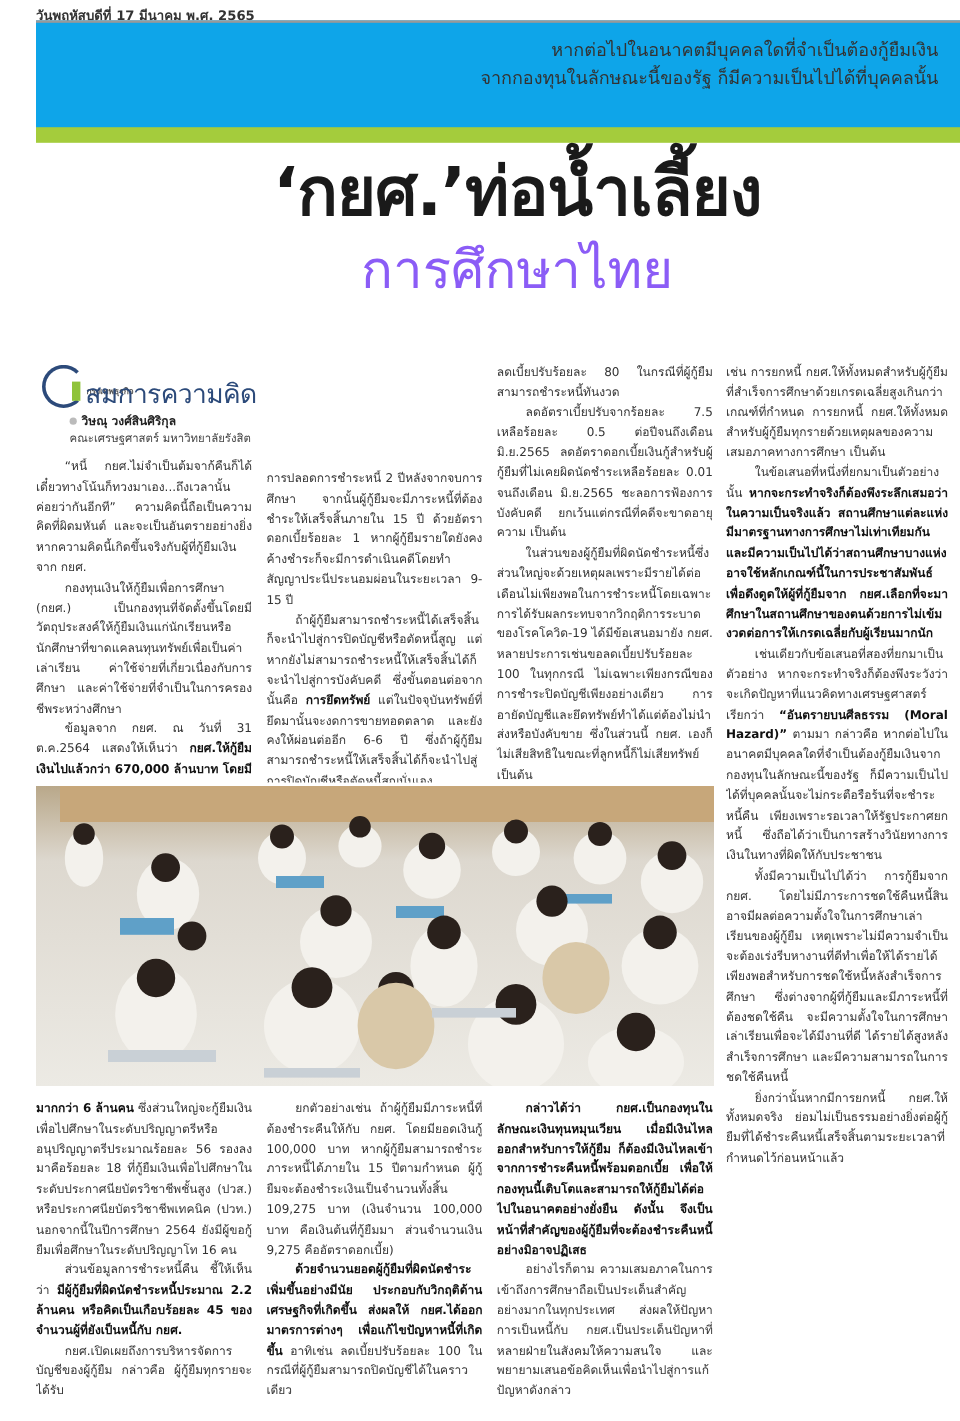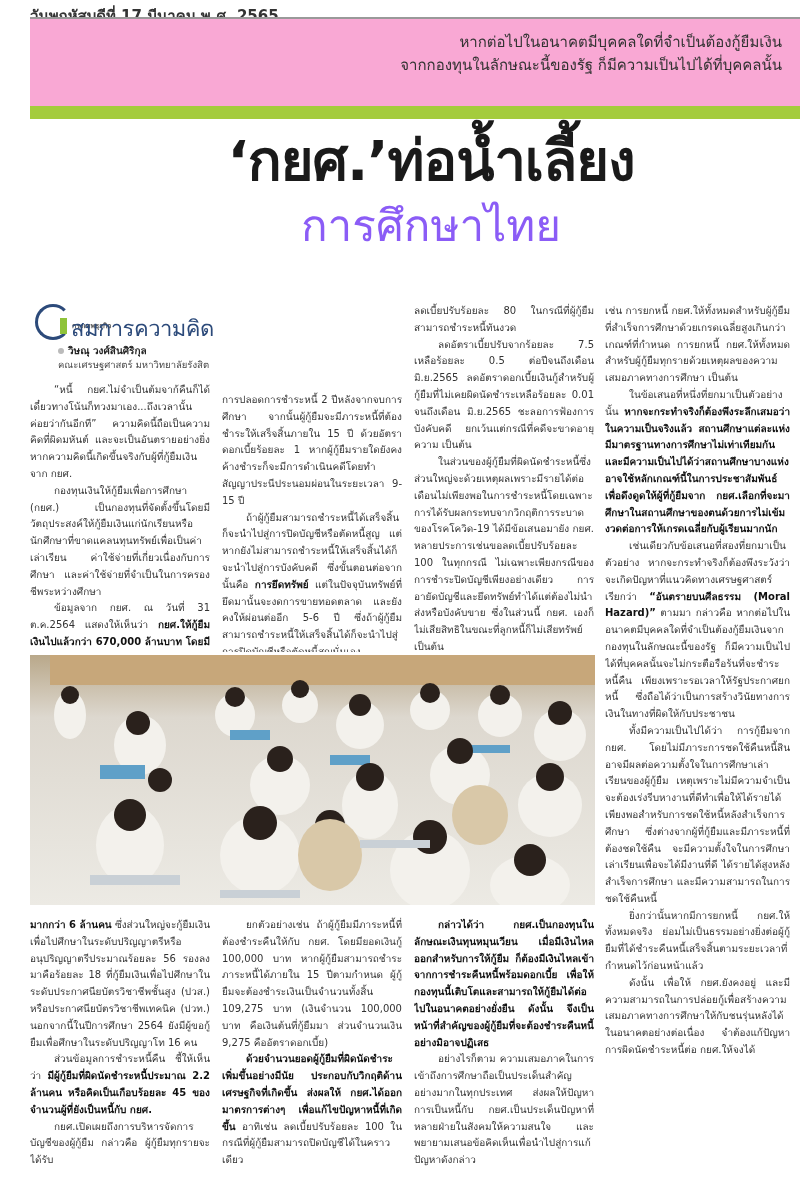--- a/index.html
+++ b/index.html
@@ -1,19 +1,19 @@
 <!DOCTYPE html>
 <html><head>
 <meta charset="utf-8">
 <style>
   * { box-sizing: border-box; margin: 0; padding: 0; }
   html, body { width: 800px; height: 1184px; background: #ffffff; overflow: hidden; }
   body { position: relative; font-family: "DejaVu Sans", "Liberation Sans", sans-serif; color: #222; }
-  .dateline { position: absolute; left: 30px; top: 4px; font-size: 15px; color: #333; font-weight: bold; }
-  .topbar { position: absolute; left: 30px; top: 17px; width: 770px; height: 90px; background: #f9a8d4; border-top: 2px solid #999; }
+  .dateline { position: absolute; left: 30px; top: 4px; font-size: 11px; color: #333; font-weight: bold; }
+  .topbar { position: absolute; left: 30px; top: 17px; width: 770px; height: 90px; background: #0ea5e9; border-top: 2px solid #999; }
   .deck { position: absolute; right: 18px; top: 12px; text-align: right; font-size: 15px; line-height: 23px; color: #333; }
   .greenbar { position: absolute; left: 30px; top: 106px; width: 770px; height: 13px; background: #a4cc3c; }
   .headline { position: absolute; left: 0; top: 128px; width: 800px; text-align: center; margin-left: 31px; }
   .hl1 { font-size: 56px; font-weight: bold; line-height: 66px; color: #1a1a1a; letter-spacing: -1px; }
   .hl2 { font-size: 44px; line-height: 64px; color: #8b5cf6; font-weight: normal; }
   .column-badge { position: absolute; left: 30px; top: 300px; width: 190px; height: 60px; }
   .badge-ring { position: absolute; left: 5px; top: 4px; width: 36px; height: 36px; border: 3px solid #2c4a7a; border-radius: 50%; border-right-color: transparent; }
   .badge-square { position: absolute; left: 30px; top: 18px; width: 7px; height: 16px; background: #8fc33a; }
   .badge-kicker { position: absolute; left: 42px; top: 20px; font-size: 7px; color: #555; font-weight: bold; }
   .badge-title { position: absolute; left: 41px; top: 11px; font-size: 22px; color: #2c4a7a; letter-spacing: -0.5px; }
@@ -55,36 +55,35 @@
 <div class="affiliation">คณะเศรษฐศาสตร์ มหาวิทยาลัยรังสิต</div>
 
 <div class="col" style="left:30px; top:382px; width:180px; height:270px;">
   <p class="ind">“หนี้ กยศ.ไม่จำเป็นต้มจาก้คืนก็ได้ เดี๋ยวทางโน้นก็ทวงมาเอง...ถึงเวลานั้นค่อยว่ากันอีกที” ความคิดนี้ถือเป็นความคิดที่ผิดมหันต์ และจะเป็นอันตรายอย่างยิ่งหากความคิดนี้เกิดขึ้นจริงกับผู้ที่กู้ยืมเงินจาก กยศ.</p>
   <p class="ind">กองทุนเงินให้กู้ยืมเพื่อการศึกษา (กยศ.) เป็นกองทุนที่จัดตั้งขึ้นโดยมีวัตถุประสงค์ให้กู้ยืมเงินแก่นักเรียนหรือนักศึกษาที่ขาดแคลนทุนทรัพย์เพื่อเป็นค่าเล่าเรียน ค่าใช้จ่ายที่เกี่ยวเนื่องกับการศึกษา และค่าใช้จ่ายที่จำเป็นในการครองชีพระหว่างศึกษา</p>
   <p class="ind"><span>ข้อมูลจาก กยศ. ณ วันที่ 31 ต.ค.2564 แสดงให้เห็นว่า </span><b>กยศ.ให้กู้ยืมเงินไปแล้วกว่า 670,000 ล้านบาท โดยมีผู้มาขอกู้ยืมเงิน</b></p>
 </div>
 
 <div class="col" style="left:222px; top:392px; width:180px; height:260px;">
   <p>การปลอดการชำระหนี้ 2 ปีหลังจากจบการศึกษา จากนั้นผู้กู้ยืมจะมีภาระหนี้ที่ต้องชำระให้เสร็จสิ้นภายใน 15 ปี ด้วยอัตราดอกเบี้ยร้อยละ 1 หากผู้กู้ยืมรายใดยังคงค้างชำระก็จะมีการดำเนินคดีโดยทำสัญญาประนีประนอมผ่อนในระยะเวลา 9-15 ปี</p>
-  <p class="ind"><span>ถ้าผู้กู้ยืมสามารถชำระหนี้ได้เสร็จสิ้นก็จะนำไปสู่การปิดบัญชีหรือตัดหนี้สูญ แต่หากยังไม่สามารถชำระหนี้ให้เสร็จสิ้นได้ก็จะนำไปสู่การบังคับคดี ซึ่งขั้นตอนต่อจากนั้นคือ </span><b>การยึดทรัพย์</b><span> แต่ในปัจจุบันทรัพย์ที่ยึดมานั้นจะงดการขายทอดตลาด และยังคงให้ผ่อนต่ออีก 5-6 ปี ซึ่งถ้าผู้กู้ยืมสามารถชำระหนี้ให้เสร็จสิ้นได้ก็จะนำไปสู่การปิดบัญชีหรือตัดหนี้สูญนั่นเอง</span></p>
+  <p class="ind"><span>ถ้าผู้กู้ยืมสามารถชำระหนี้ได้เสร็จสิ้นก็จะนำไปสู่การปิดบัญชีหรือตัดหนี้สูญ แต่หากยังไม่สามารถชำระหนี้ให้เสร็จสิ้นได้ก็จะนำไปสู่การบังคับคดี ซึ่งขั้นตอนต่อจากนั้นคือ </span><b>การยึดทรัพย์</b><span> แต่ในปัจจุบันทรัพย์ที่ยึดมานั้นจะงดการขายทอดตลาด และยังคงให้ผ่อนต่ออีก 6-6 ปี ซึ่งถ้าผู้กู้ยืมสามารถชำระหนี้ให้เสร็จสิ้นได้ก็จะนำไปสู่การปิดบัญชีหรือตัดหนี้สูญนั่นเอง</span></p>
 </div>
 
 <div class="col" style="left:414px; top:303px; width:180px; height:350px;">
   <p>ลดเบี้ยปรับร้อยละ 80 ในกรณีที่ผู้กู้ยืมสามารถชำระหนี้ทันงวด</p>
   <p class="ind">ลดอัตราเบี้ยปรับจากร้อยละ 7.5 เหลือร้อยละ 0.5 ต่อปีจนถึงเดือน มิ.ย.2565 ลดอัตราดอกเบี้ยเงินกู้สำหรับผู้กู้ยืมที่ไม่เคยผิดนัดชำระเหลือร้อยละ 0.01 จนถึงเดือน มิ.ย.2565 ชะลอการฟ้องการบังคับคดี ยกเว้นแต่กรณีที่คดีจะขาดอายุความ เป็นต้น</p>
   <p class="ind">ในส่วนของผู้กู้ยืมที่ผิดนัดชำระหนี้ซึ่งส่วนใหญ่จะด้วยเหตุผลเพราะมีรายได้ต่อเดือนไม่เพียงพอในการชำระหนี้โดยเฉพาะการได้รับผลกระทบจากวิกฤติการระบาดของโรคโควิด-19 ได้มีข้อเสนอมายัง กยศ. หลายประการเช่นขอลดเบี้ยปรับร้อยละ 100 ในทุกกรณี ไม่เฉพาะเพียงกรณีของการชำระปิดบัญชีเพียงอย่างเดียว การอายัดบัญชีและยึดทรัพย์ทำได้แต่ต้องไม่นำส่งหรือบังคับขาย ซึ่งในส่วนนี้ กยศ. เองก็ไม่เสียสิทธิในขณะที่ลูกหนี้ก็ไม่เสียทรัพย์ เป็นต้น</p>
 </div>
 
 <div class="col" style="left:605px; top:303px; width:185px; height:870px;">
   <p>เช่น การยกหนี้ กยศ.ให้ทั้งหมดสำหรับผู้กู้ยืมที่สำเร็จการศึกษาด้วยเกรดเฉลี่ยสูงเกินกว่าเกณฑ์ที่กำหนด การยกหนี้ กยศ.ให้ทั้งหมดสำหรับผู้กู้ยืมทุกรายด้วยเหตุผลของความเสมอภาคทางการศึกษา เป็นต้น</p>
   <p class="ind"><span>ในข้อเสนอที่หนึ่งที่ยกมาเป็นตัวอย่างนั้น </span><b>หากจะกระทำจริงก็ต้องพึงระลึกเสมอว่าในความเป็นจริงแล้ว สถานศึกษาแต่ละแห่งมีมาตรฐานทางการศึกษาไม่เท่าเทียมกัน และมีความเป็นไปได้ว่าสถานศึกษาบางแห่งอาจใช้หลักเกณฑ์นี้ในการประชาสัมพันธ์เพื่อดึงดูดให้ผู้ที่กู้ยืมจาก กยศ.เลือกที่จะมาศึกษาในสถานศึกษาของตนด้วยการไม่เข้มงวดต่อการให้เกรดเฉลี่ยกับผู้เรียนมากนัก</b></p>
   <p class="ind"><span>เช่นเดียวกับข้อเสนอที่สองที่ยกมาเป็นตัวอย่าง หากจะกระทำจริงก็ต้องพึงระวังว่าจะเกิดปัญหาที่แนวคิดทางเศรษฐศาสตร์เรียกว่า </span><b>“อันตรายบนศีลธรรม (Moral Hazard)”</b><span> ตามมา กล่าวคือ หากต่อไปในอนาคตมีบุคคลใดที่จำเป็นต้องกู้ยืมเงินจากกองทุนในลักษณะนี้ของรัฐ ก็มีความเป็นไปได้ที่บุคคลนั้นจะไม่กระตือรือร้นที่จะชำระหนี้คืน เพียงเพราะรอเวลาให้รัฐประกาศยกหนี้ ซึ่งถือได้ว่าเป็นการสร้างวินัยทางการเงินในทางที่ผิดให้กับประชาชน</span></p>
   <p class="ind">ทั้งมีความเป็นไปได้ว่า การกู้ยืมจาก กยศ. โดยไม่มีภาระการชดใช้คืนหนี้สิน อาจมีผลต่อความตั้งใจในการศึกษาเล่าเรียนของผู้กู้ยืม เหตุเพราะไม่มีความจำเป็นจะต้องเร่งรีบหางานที่ดีทำเพื่อให้ได้รายได้เพียงพอสำหรับการชดใช้หนี้หลังสำเร็จการศึกษา ซึ่งต่างจากผู้ที่กู้ยืมและมีภาระหนี้ที่ต้องชดใช้คืน จะมีความตั้งใจในการศึกษาเล่าเรียนเพื่อจะได้มีงานที่ดี ได้รายได้สูงหลังสำเร็จการศึกษา และมีความสามารถในการชดใช้คืนหนี้</p>
   <p class="ind">ยิ่งกว่านั้นหากมีการยกหนี้ กยศ.ให้ทั้งหมดจริง ย่อมไม่เป็นธรรมอย่างยิ่งต่อผู้กู้ยืมที่ได้ชำระคืนหนี้เสร็จสิ้นตามระยะเวลาที่กำหนดไว้ก่อนหน้าแล้ว</p>
-  <p class="ind">ดังนั้น เพื่อให้ กยศ.ยังคงอยู่ และมีความสามารถในการปล่อยกู้เพื่อสร้างความเสมอภาคทางการศึกษาให้กับชนรุ่นหลังได้ในอนาคตอย่างต่อเนื่อง จำต้องแก้ปัญหาการผิดนัดชำระหนี้ต่อ กยศ.ให้จงได้</p>
 </div>
 
 <div class="photo">
   <svg width="565" height="250" viewBox="0 0 565 250">
     <defs>
       <linearGradient id="floor" x1="0" y1="0" x2="0" y2="1">
         <stop offset="0" stop-color="#b9a88a"></stop>
         <stop offset="0.25" stop-color="#ddd8cf"></stop>
         <stop offset="1" stop-color="#eceae4"></stop>
       </linearGradient>

